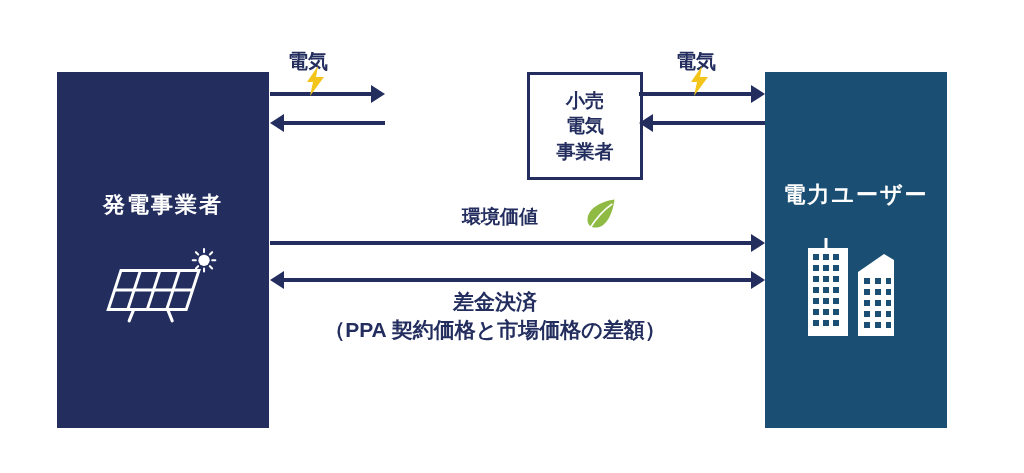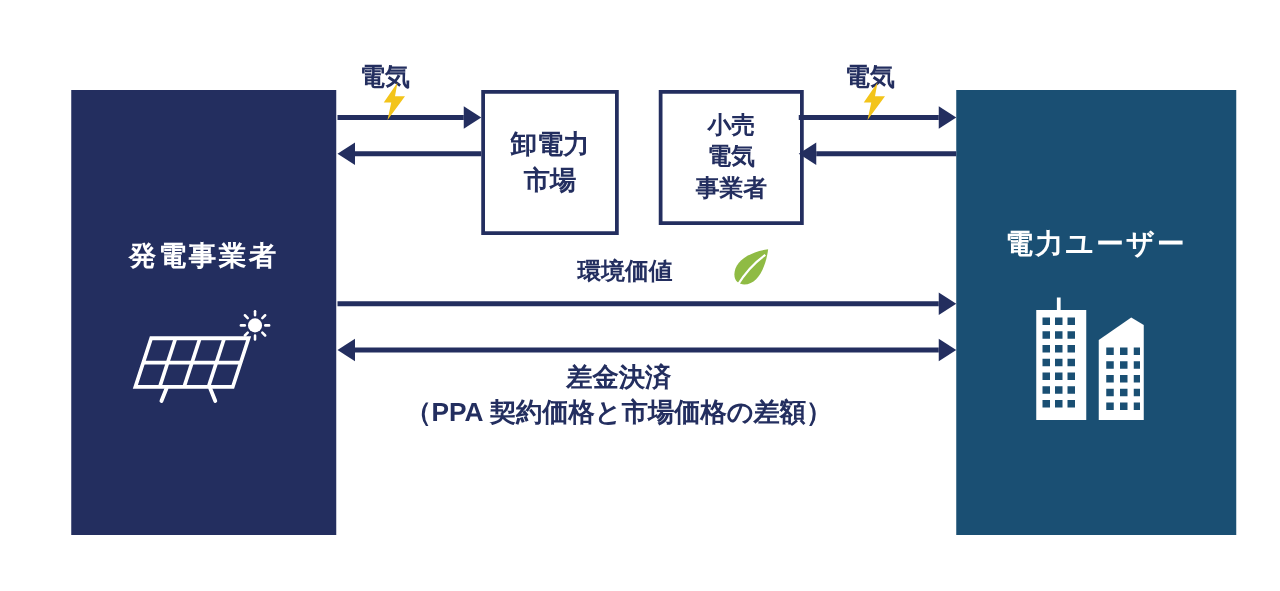--- a/index.html
+++ b/index.html
@@ -3,21 +3,21 @@
 <meta charset="utf-8">
 <style>
   html,body{margin:0;padding:0;background:#ffffff;}
   body{font-family:"Liberation Sans","DejaVu Sans",sans-serif;}
   .canvas{
     position:relative;width:1024px;height:473px;background:#ffffff;overflow:hidden;
     color:#232e5f;
   }
   .bigbox{position:absolute;top:72px;height:356px;display:flex;flex-direction:column;align-items:center;}
   .gen{left:57px;width:212px;background:#232e5f;}
-  .usr{left:765px;width:224px;background:#1a4f73;}
+  .usr{left:765px;width:182px;background:#1a4f73;}
   .bigbox .boxlabel{color:#ffffff;font-size:22px;font-weight:700;letter-spacing:2px;text-align:center;}
   .gen .boxlabel{margin-top:118px;}
   .usr .boxlabel{margin-top:108px;}
   .gen .icon{margin-top:28px;}
   .usr .icon{margin-top:22px;}
 
   .smallbox{
     position:absolute;top:72px;background:#ffffff;border:3px solid #232e5f;
     display:flex;align-items:center;justify-content:center;text-align:center;
     font-weight:700;color:#232e5f;
@@ -119,24 +119,20 @@
             <rect x="79" y="73" width="6" height="6"></rect>
             <rect x="90" y="73" width="5" height="6"></rect>
           <rect x="68" y="84" width="6" height="6"></rect>
             <rect x="79" y="84" width="6" height="6"></rect>
             <rect x="90" y="84" width="5" height="6"></rect>
         </g>
       </svg>
     </div>
   </div>
 
-  <div class="smallbox market">
-    <span class="preline">卸電力
-市場</span>
-  </div>
 
   <div class="smallbox retail">
     <span class="preline">小売
 電気
 事業者</span>
   </div>
 
   <div class="arrow right" style="left:270px;top:92px;width:101px;"></div>
   <div class="arrow left" style="left:284px;top:121px;width:101px;"></div>
 

